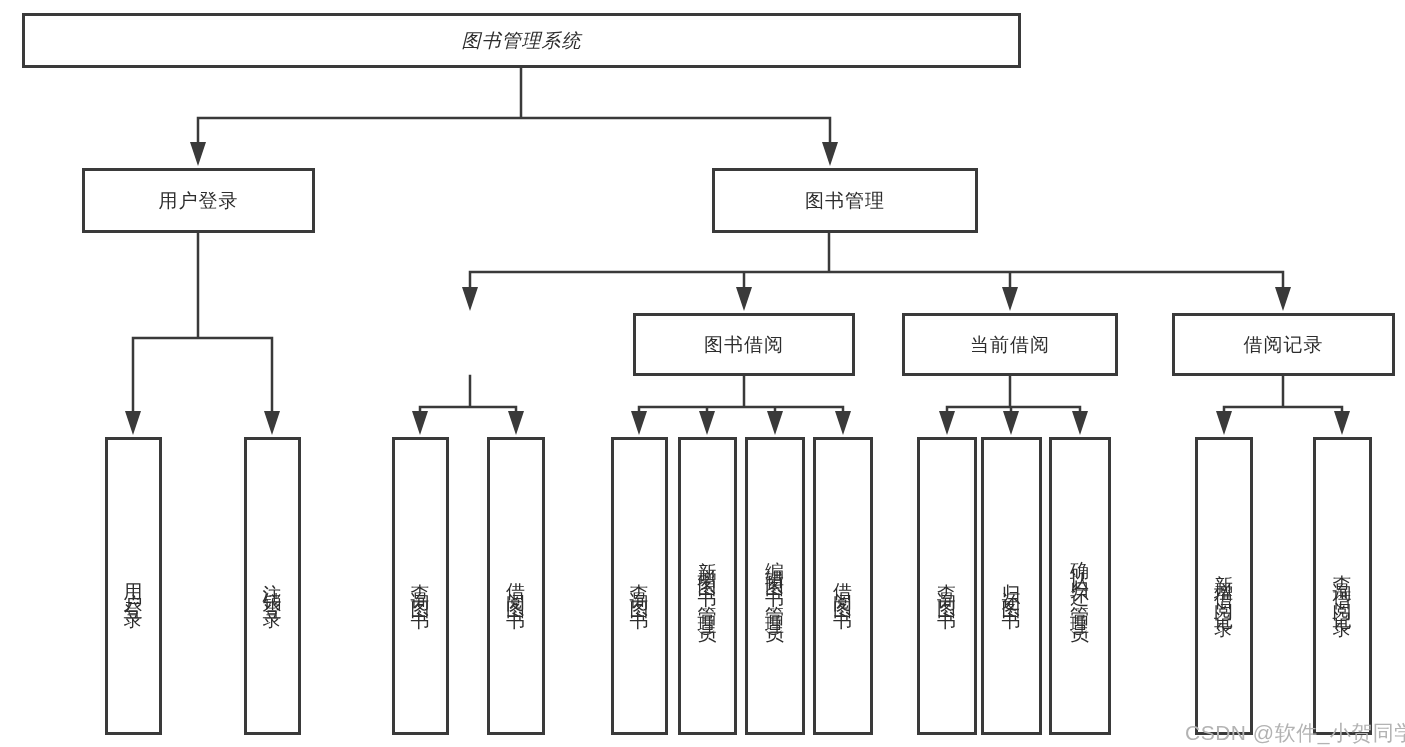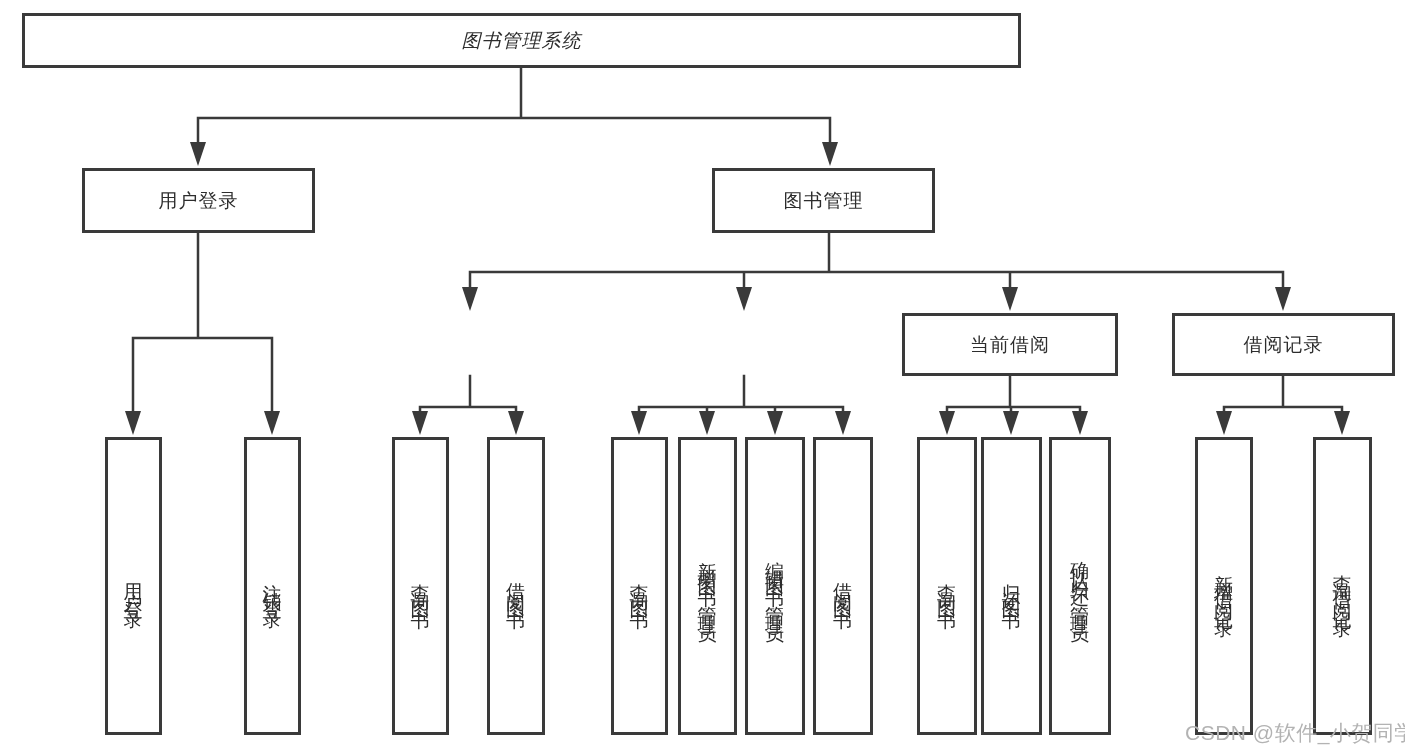--- a/index.html
+++ b/index.html
@@ -30,21 +30,21 @@
   .h { font-size: 19px; letter-spacing: 1px; white-space: nowrap; }
   .v {
     writing-mode: vertical-rl;
     font-size: 19px;
     letter-spacing: 9px;
     line-height: 1;
     text-align: center;
   }
   .root   { left: 22px;   top: 13px;  width: 999px; height: 55px; font-style: italic; }
   .n-login{ left: 82px;   top: 168px; width: 233px; height: 65px; }
-  .n-mgmt { left: 712px;  top: 168px; width: 223px; height: 65px; }
+  .n-mgmt { left: 712px;  top: 168px; width: 266px; height: 65px; }
   .n-l3a  { left: 362px;  top: 313px; width: 216px; height: 63px; }
   .n-l3b  { left: 633px;  top: 313px; width: 222px; height: 63px; }
   .n-l3c  { left: 902px;  top: 313px; width: 216px; height: 63px; }
   .n-l3d  { left: 1172px; top: 313px; width: 223px; height: 63px; }
   .leaf   { top: 437px; height: 298px; }
   .lf1  { left: 105px;  width: 57px; }
   .lf2  { left: 244px;  width: 57px; }
   .lf3  { left: 392px;  width: 57px; }
   .lf4  { left: 487px;  width: 58px; }
   .lf5  { left: 611px;  width: 57px; }
@@ -96,20 +96,21 @@
       M939 411 L955 411 L947 435 Z  M1003 411 L1019 411 L1011 435 Z
       M1072 411 L1088 411 L1080 435 Z  M1216 411 L1232 411 L1224 435 Z
       M1334 411 L1350 411 L1342 435 Z"></path>
   </svg>
 
   <div class="box h root">图书管理系统</div>
 
   <div class="box h n-login">用户登录</div>
   <div class="box h n-mgmt">图书管理</div>
 
+  <div class="box h n-l3b">图书借阅</div>
   <div class="box h n-l3c">当前借阅</div>
   <div class="box h n-l3d">借阅记录</div>
 
   <div class="box v leaf lf1">用户登录</div>
   <div class="box v leaf lf2">注销登录</div>
 
   <div class="box v leaf lf3">查询图书</div>
   <div class="box v leaf lf4">借阅图书</div>
 
   <div class="box v leaf lf5">查询图书</div>

